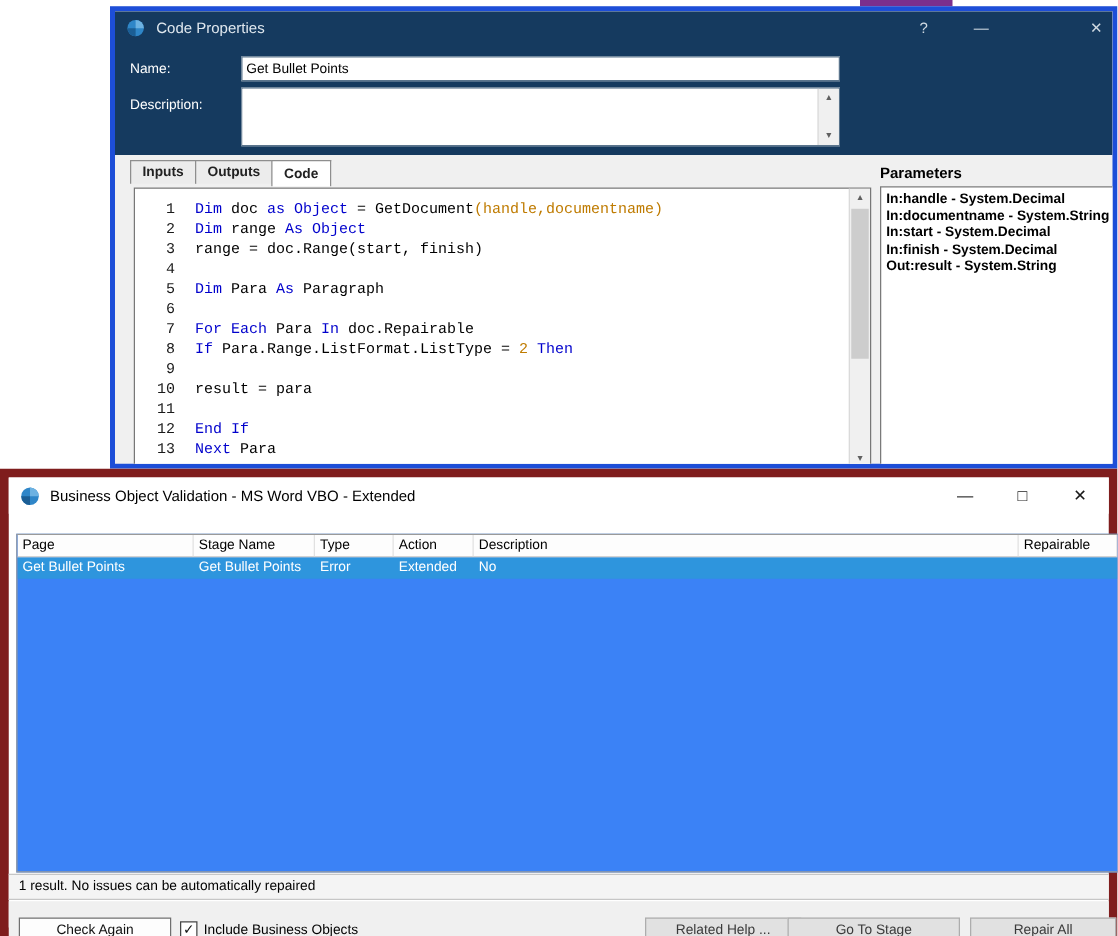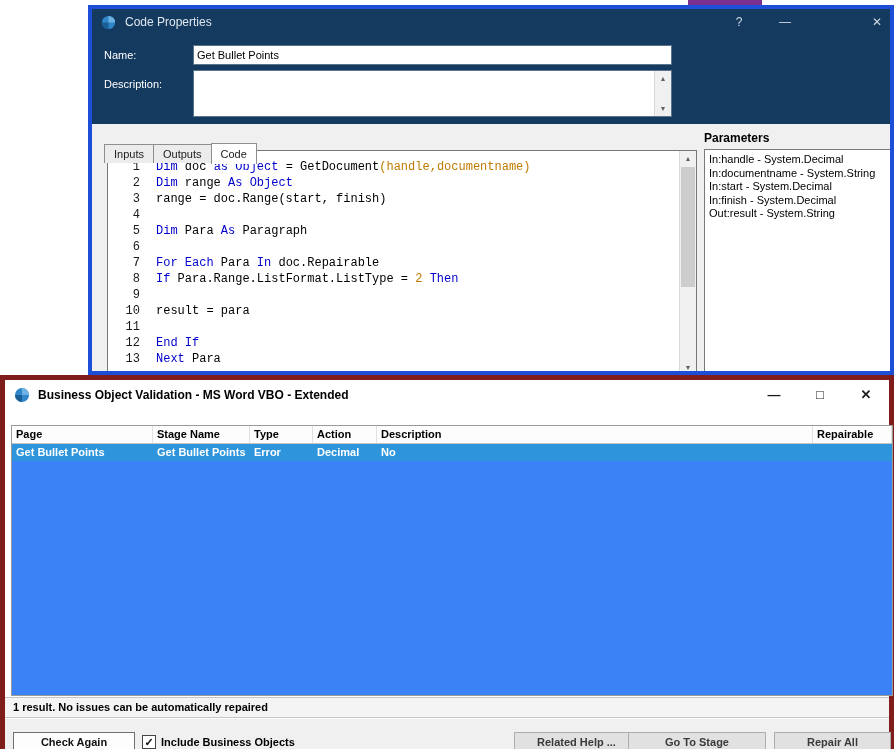--- a/index.html
+++ b/index.html
@@ -29,42 +29,42 @@
   #cp-desc-box{position:absolute;left:101px;top:61px;width:479px;height:47px;border:1px solid #5a748c;background:#fff;}
   #cp-desc-text{position:absolute;left:0;top:0;right:17px;bottom:0;border:none;resize:none;background:#fff;
       font-family:"Liberation Sans",sans-serif;font-size:11px;padding:2px 3px;outline:none;}
   .vscroll{position:absolute;right:0;top:0;bottom:0;width:17px;background:#f0f0f0;border-left:1px solid #dadada;}
   .scroll-arrow{position:absolute;left:0;width:100%;height:15px;text-align:center;font-size:7px;color:#606060;line-height:15px;}
   .scroll-arrow.up{top:0;}
   .scroll-arrow.down{bottom:0;}
   .scroll-thumb{position:absolute;left:1px;width:14px;background:#cdcdcd;}
 
   
-  #code-tabs{position:absolute;left:12px;top:133px;display:flex;align-items:flex-end;height:21px;z-index:3;}
+  #code-tabs{position:absolute;left:12px;top:119px;display:flex;align-items:flex-start;height:21px;z-index:3;font-weight:bold;}
   .tab{font-size:11px;padding:0 9px;height:19px;line-height:18px;background:#ececec;border:1px solid #8e8e8e;
        border-bottom:none;color:#222;margin-right:-1px;}
   .tab.active{background:#ffffff;height:21px;line-height:20px;margin-bottom:-1px;z-index:4;position:relative;}
 
   
   #cp-code{position:absolute;left:15px;top:141px;width:590px;height:226px;background:#fff;border:1px solid #777;}
   #code-lines{position:absolute;left:0;top:0;right:17px;bottom:0;padding-top:8px;overflow:hidden;}
   .code-line{display:flex;height:16px;font-family:"Liberation Mono","DejaVu Sans Mono",monospace;
       font-size:12px;line-height:16px;white-space:pre;}
   .ln{width:48px;text-align:right;padding-right:16px;color:#1a1a1a;flex:none;}
   .tok-k{color:#0000cc;}
   .tok-t{color:#000000;}
   .tok-o{color:#bf7b00;}
 
   
   #cp-params-label{position:absolute;left:612px;top:122px;font-size:12px;font-weight:bold;color:#000;}
   #cp-params{position:absolute;left:612px;top:140px;width:188px;height:226px;background:#fff;border:1px solid #7a7a7a;padding:3px 0;}
-  .param{font-size:11px;line-height:13.5px;padding:0 4px;color:#000;white-space:nowrap;overflow:hidden;}
-
-  
-  #vw{position:absolute;left:0;top:375px;width:894px;height:374px;background:#ffffff;border:5px solid #7f1d1d;z-index:2;font-weight:bold;}
+  .param{font-size:11px;line-height:13.5px;padding:0 4px;color:#000;white-space:nowrap;overflow:hidden;font-weight:bold;}
+
+  
+  #vw{position:absolute;left:0;top:375px;width:894px;height:374px;background:#ffffff;border:7px solid #7f1d1d;z-index:2;}
   #vw-titlebar{position:absolute;left:0;top:0;width:100%;height:29px;background:#fff;display:flex;align-items:center;}
   #vw-icon{width:16px;height:16px;margin-left:9px;flex:none;}
   #vw-title{font-size:12px;color:#000;margin-left:8px;flex:1;white-space:nowrap;}
   .vw-ctrl{width:46px;height:29px;line-height:29px;text-align:center;font-size:13px;color:#1a1a1a;flex:none;}
 
   #vtable{position:absolute;left:6px;top:45px;width:882px;height:271px;border:1px solid #9a9a9a;background:#3b82f6;overflow:hidden;}
   .vgrid{display:grid;grid-template-columns:141px 97px 63px 64px 436px 1fr;}
   #vhead{height:18px;border-bottom:1px solid #c3c3c3;background:#fdfdfd;}
   #vhead>div{font-size:11px;padding:2px 4px;color:#000;border-right:1px solid #e1e1e1;white-space:nowrap;overflow:hidden;}
   .vrow{height:17px;background:#2e95dd;color:#fff;cursor:default;}
@@ -173,21 +173,21 @@
         <div>Type</div>
         <div>Action</div>
         <div>Description</div>
         <div>Repairable</div>
       </div>
     <div id="vbody">
         <div class="vrow vgrid" style="background: rgb(46, 149, 221);">
           <div>Get Bullet Points</div>
           <div>Get Bullet Points</div>
           <div>Error</div>
-          <div>Decimal</div>
+          <div>Extended</div>
           <div>No</div>
         </div>
       </div>
   </div>
 
   <div id="vstatus">1 result. No issues can be automatically repaired</div>
 
   <div id="vbottom">
     <div class="btn" id="btn-check">Check Again</div>
     <div id="cb">✓</div>

